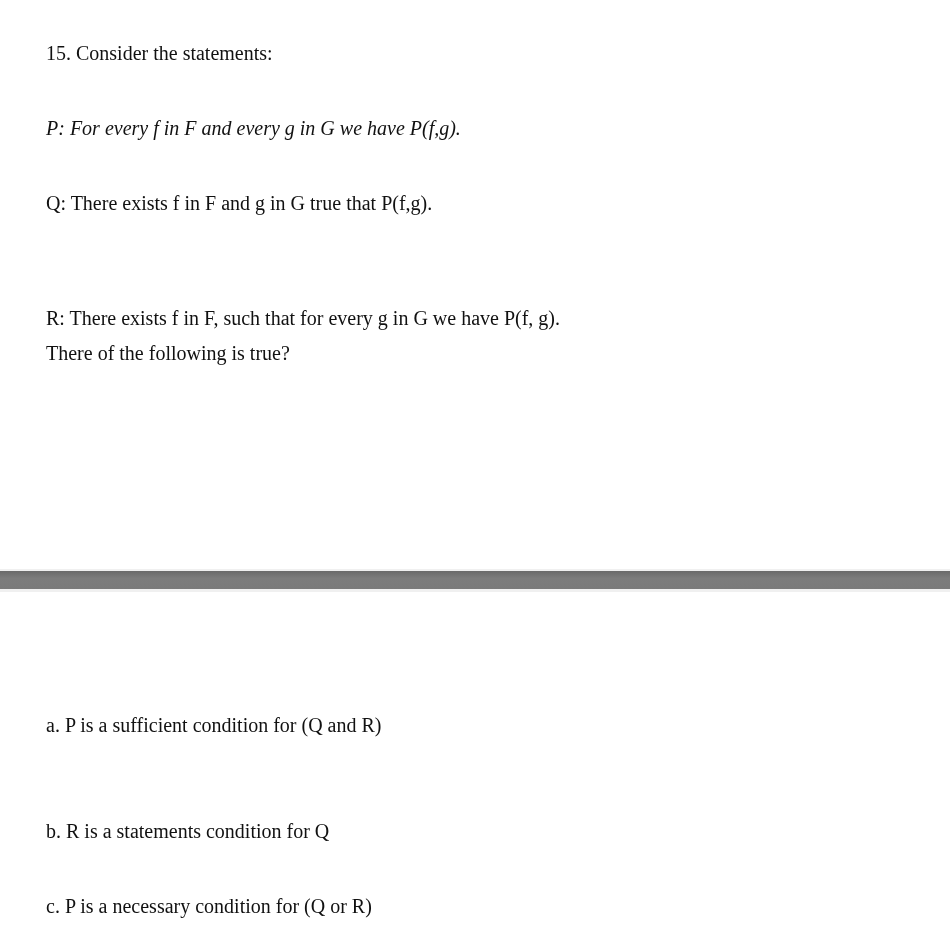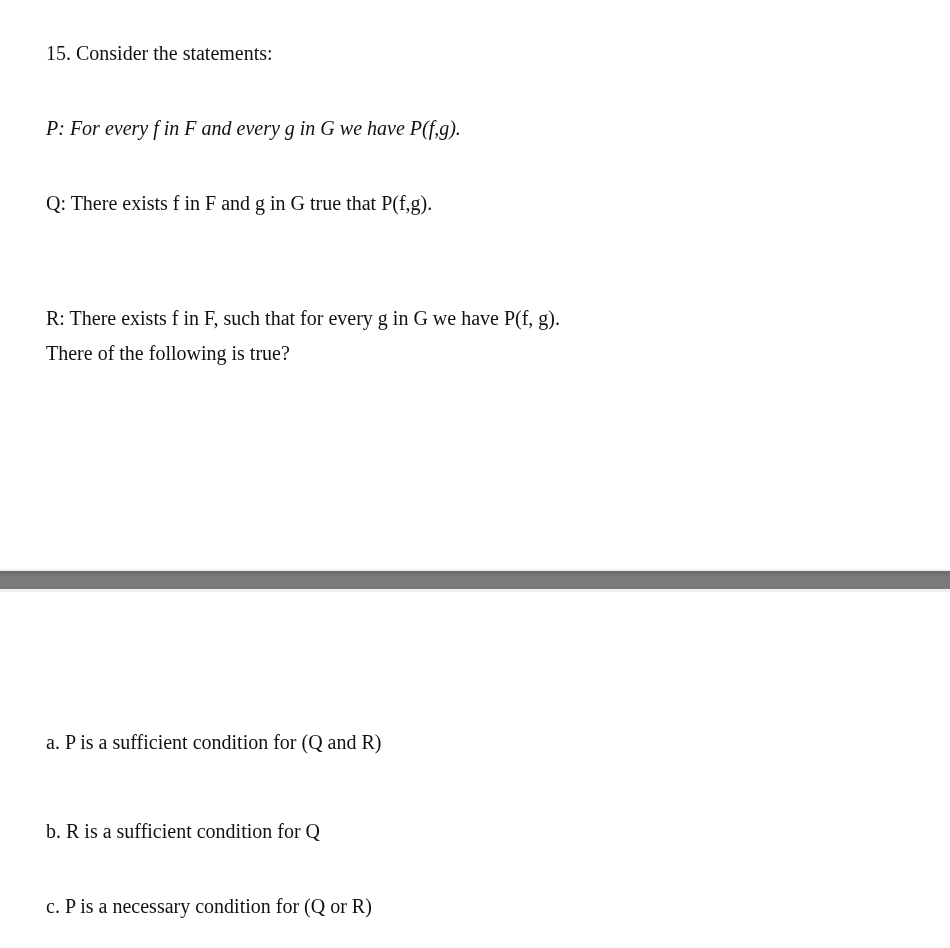--- a/index.html
+++ b/index.html
@@ -28,15 +28,15 @@
 <div class="line" style="top:36px;">15. Consider the statements:</div>
 <div class="line" style="top:111px;font-style:italic;">P: For every f in F and every g in G we have P(f,g).</div>
 <div class="line" style="top:186px;">Q: There exists f in F and g in G true that P(f,g).</div>
 <div class="line" style="top:261px;margin-top:40px;">R: There exists f in F, such that for every g in G we have P(f, g).</div>
 <div class="line" style="top:336px;">There of the following is true?</div>
 
 <div class="sep-wrap">
   <div class="sep"></div>
 </div>
 
-<div class="line" style="top:725px;">a. P is a sufficient condition for (Q and R)</div>
-<div class="line" style="top:814px;">b. R is a sufficient condition for Q</div>
+<div class="line" style="top:708px;">a. P is a sufficient condition for (Q and R)</div>
+<div class="line" style="top:814px;">b. R is a statements condition for Q</div>
 <div class="line" style="top:889px;">c. P is a necessary condition for (Q or R)</div>
 
 </body></html>

